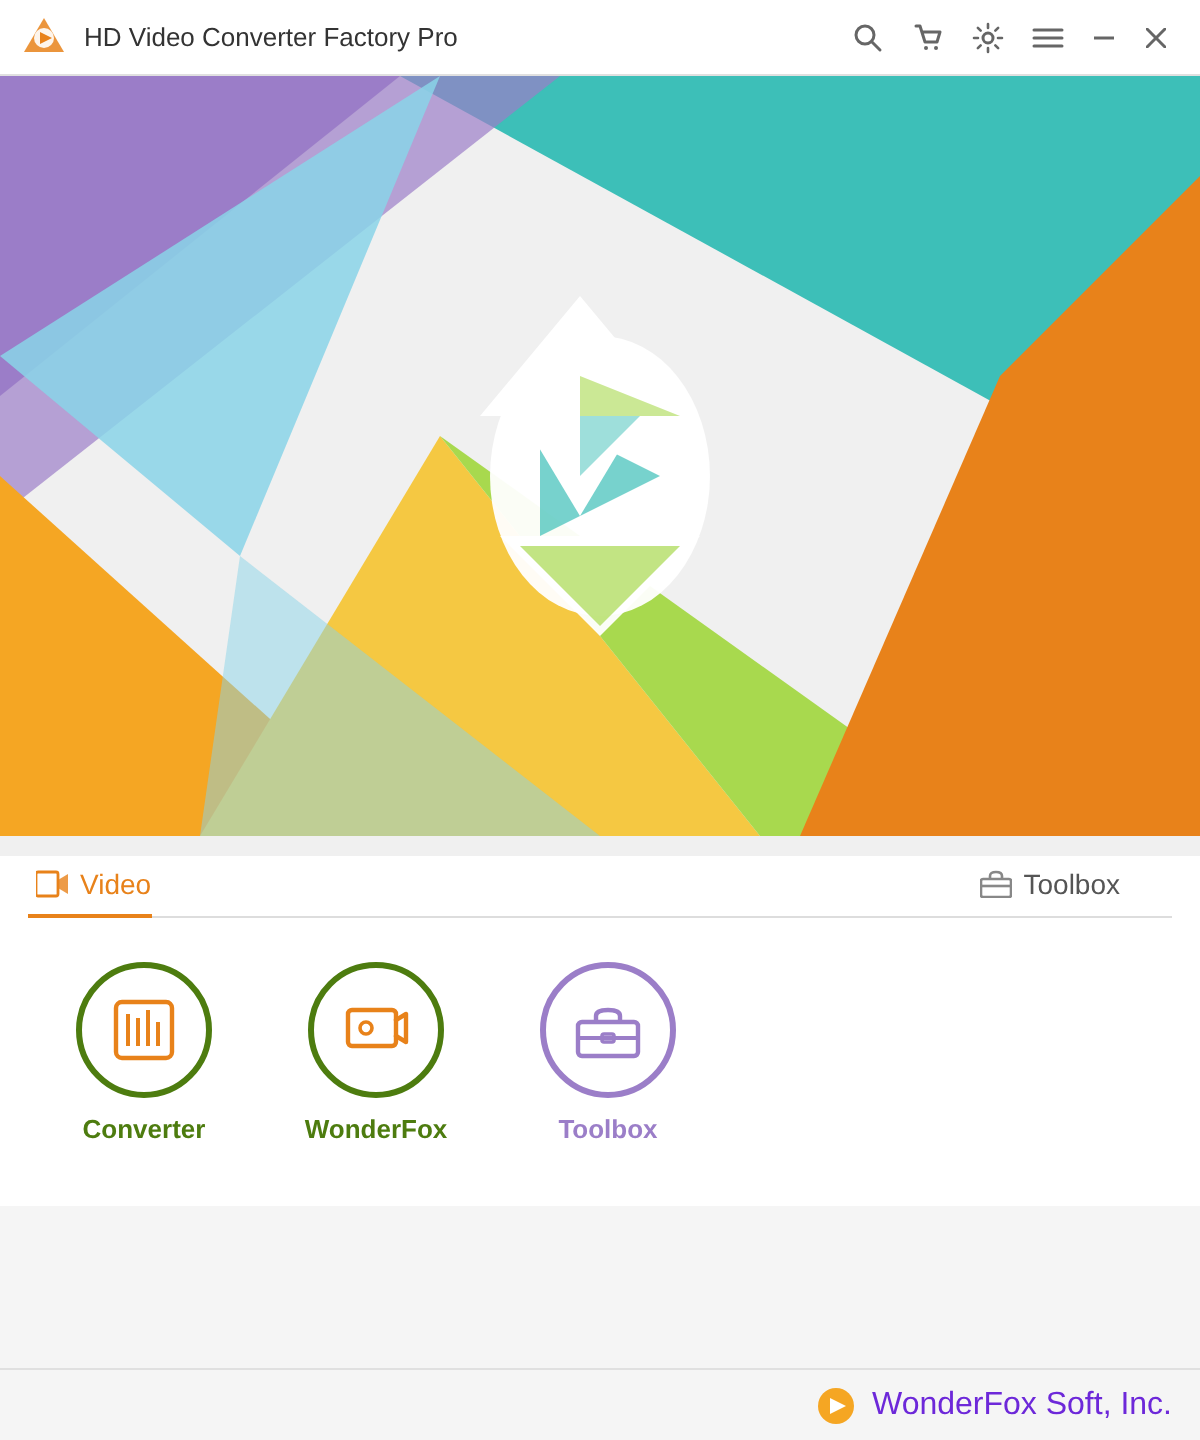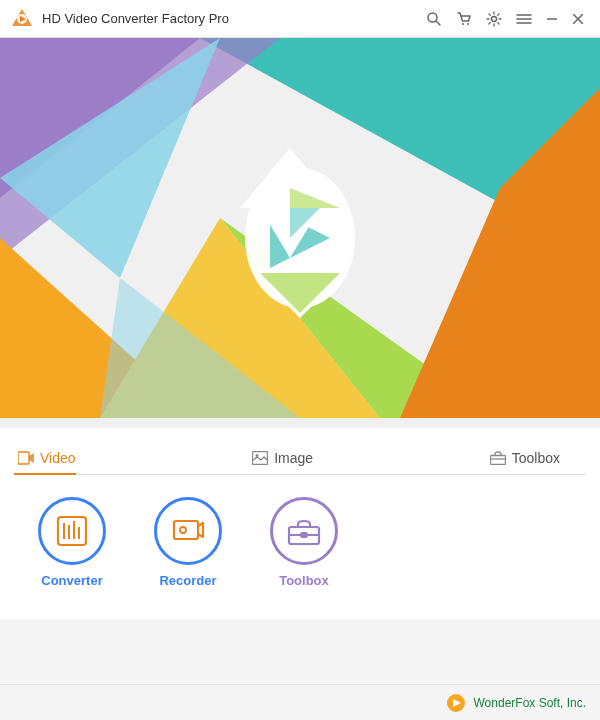--- a/index.html
+++ b/index.html
@@ -89,21 +89,21 @@
     
     #content {
       background: #fff;
       padding: 0 14px 10px;
     }
 
     .tab-item {
       display: flex;
       align-items: center;
       gap: 6px;
-      padding: 22px 16px 8px 4px;
+      padding: 6px 16px 8px 4px;
       cursor: pointer;
       position: relative;
       font-size: 14px;
       color: #555;
     }
 
     .tab-item.active {
       color: #e8821a;
     }
 
@@ -153,21 +153,21 @@
       align-items: center;
       justify-content: center;
       font-size: 28px;
     }
 
     .tool-label {
       font-size: 13px;
       font-weight: 600;
     }
 
-    .orange { color: #3b82f6; }
+    .orange { color: #4d7c0f; }
     .green { color: #5cb85c; }
     .purple { color: #9b7ec8; }
 
     
     #footer {
       position: absolute;
       bottom: 0;
       left: 0;
       right: 0;
       height: 36px;
@@ -179,22 +179,22 @@
       padding: 0 14px;
       gap: 8px;
     }
 
     #footer-logo {
       width: 20px;
       height: 20px;
     }
 
     #footer-text {
-      font-size: 12px;
-      color: #15803d;
+      font-size: 16px;
+      color: #6d28d9;
     }
   </style>
 </head>
 <body>
 
 <div id="title-bar">
 
   <svg id="app-logo" viewBox="0 0 24 24">
     <polygon points="12,2 22,19 2,19" fill="#e8821a" opacity="0.85"></polygon>
     <circle cx="12" cy="12" r="5" fill="#fff" opacity="0.9"></circle>
@@ -295,28 +295,20 @@
 
   <div id="tabs-container">
     <div class="tab-item active">
       <svg width="16" height="14" viewBox="0 0 16 14">
         <rect x="0" y="1" width="11" height="12" rx="1" stroke="#e8821a" stroke-width="1.4" fill="none"></rect>
         <polygon points="11,5 16,2 16,12 11,9" fill="#e8821a" opacity="0.8"></polygon>
       </svg>
       <span>Video</span>
     </div>
     <div style="flex:1; border-bottom: 1px solid #ddd; position:relative; top:1px;"></div>
-    <div class="tab-item">
-      <svg width="16" height="14" viewBox="0 0 16 14">
-        <rect x="0.5" y="0.5" width="15" height="13" rx="1" stroke="#888" stroke-width="1.3" fill="none"></rect>
-        <circle cx="5" cy="4.5" r="1.5" fill="#888"></circle>
-        <polyline points="0,10 5,6 9,9 12,6 16,10" stroke="#888" stroke-width="1.3" fill="none"></polyline>
-      </svg>
-      <span>Image</span>
-    </div>
     <div style="flex:1; border-bottom: 1px solid #ddd; position:relative; top:1px;"></div>
     <div class="tab-item">
       <svg width="16" height="14" viewBox="0 0 16 14">
         <rect x="0.5" y="4.5" width="15" height="9" rx="1" stroke="#888" stroke-width="1.3" fill="none"></rect>
         <path d="M5,4.5 V3 Q5,1 8,1 Q11,1 11,3 V4.5" stroke="#888" stroke-width="1.3" fill="none"></path>
         <line x1="0" y1="8" x2="16" y2="8" stroke="#888" stroke-width="1.3"></line>
       </svg>
       <span>Toolbox</span>
     </div>
     <div style="width:10px; border-bottom: 1px solid #ddd; position:relative; top:1px;"></div>
@@ -339,21 +331,21 @@
 
 
     <div class="tool-item">
       <div class="tool-icon-circle orange">
         <svg width="34" height="34" viewBox="0 0 34 34" fill="none">
           <rect x="3" y="7" width="24" height="18" rx="2" stroke="#e8821a" stroke-width="2.2" fill="none"></rect>
           <polyline points="27,12 32,9 32,23 27,20" stroke="#e8821a" stroke-width="2.2" stroke-linecap="round" stroke-linejoin="round"></polyline>
           <circle cx="12" cy="16" r="3" stroke="#e8821a" stroke-width="1.8" fill="none"></circle>
         </svg>
       </div>
-      <span class="tool-label orange">Recorder</span>
+      <span class="tool-label orange">WonderFox</span>
     </div>
 
 
     <div class="tool-item">
       <div class="tool-icon-circle purple">
         <svg width="34" height="34" viewBox="0 0 34 34" fill="none">
           <rect x="2" y="13" width="30" height="17" rx="2" stroke="#9b7ec8" stroke-width="2.2" fill="none"></rect>
           <path d="M11,13 V10 Q11,7 17,7 Q23,7 23,10 V13" stroke="#9b7ec8" stroke-width="2.2" fill="none"></path>
           <line x1="2" y1="21" x2="32" y2="21" stroke="#9b7ec8" stroke-width="2"></line>
           <rect x="14" y="19" width="6" height="4" rx="1" stroke="#9b7ec8" stroke-width="1.8" fill="none"></rect>

